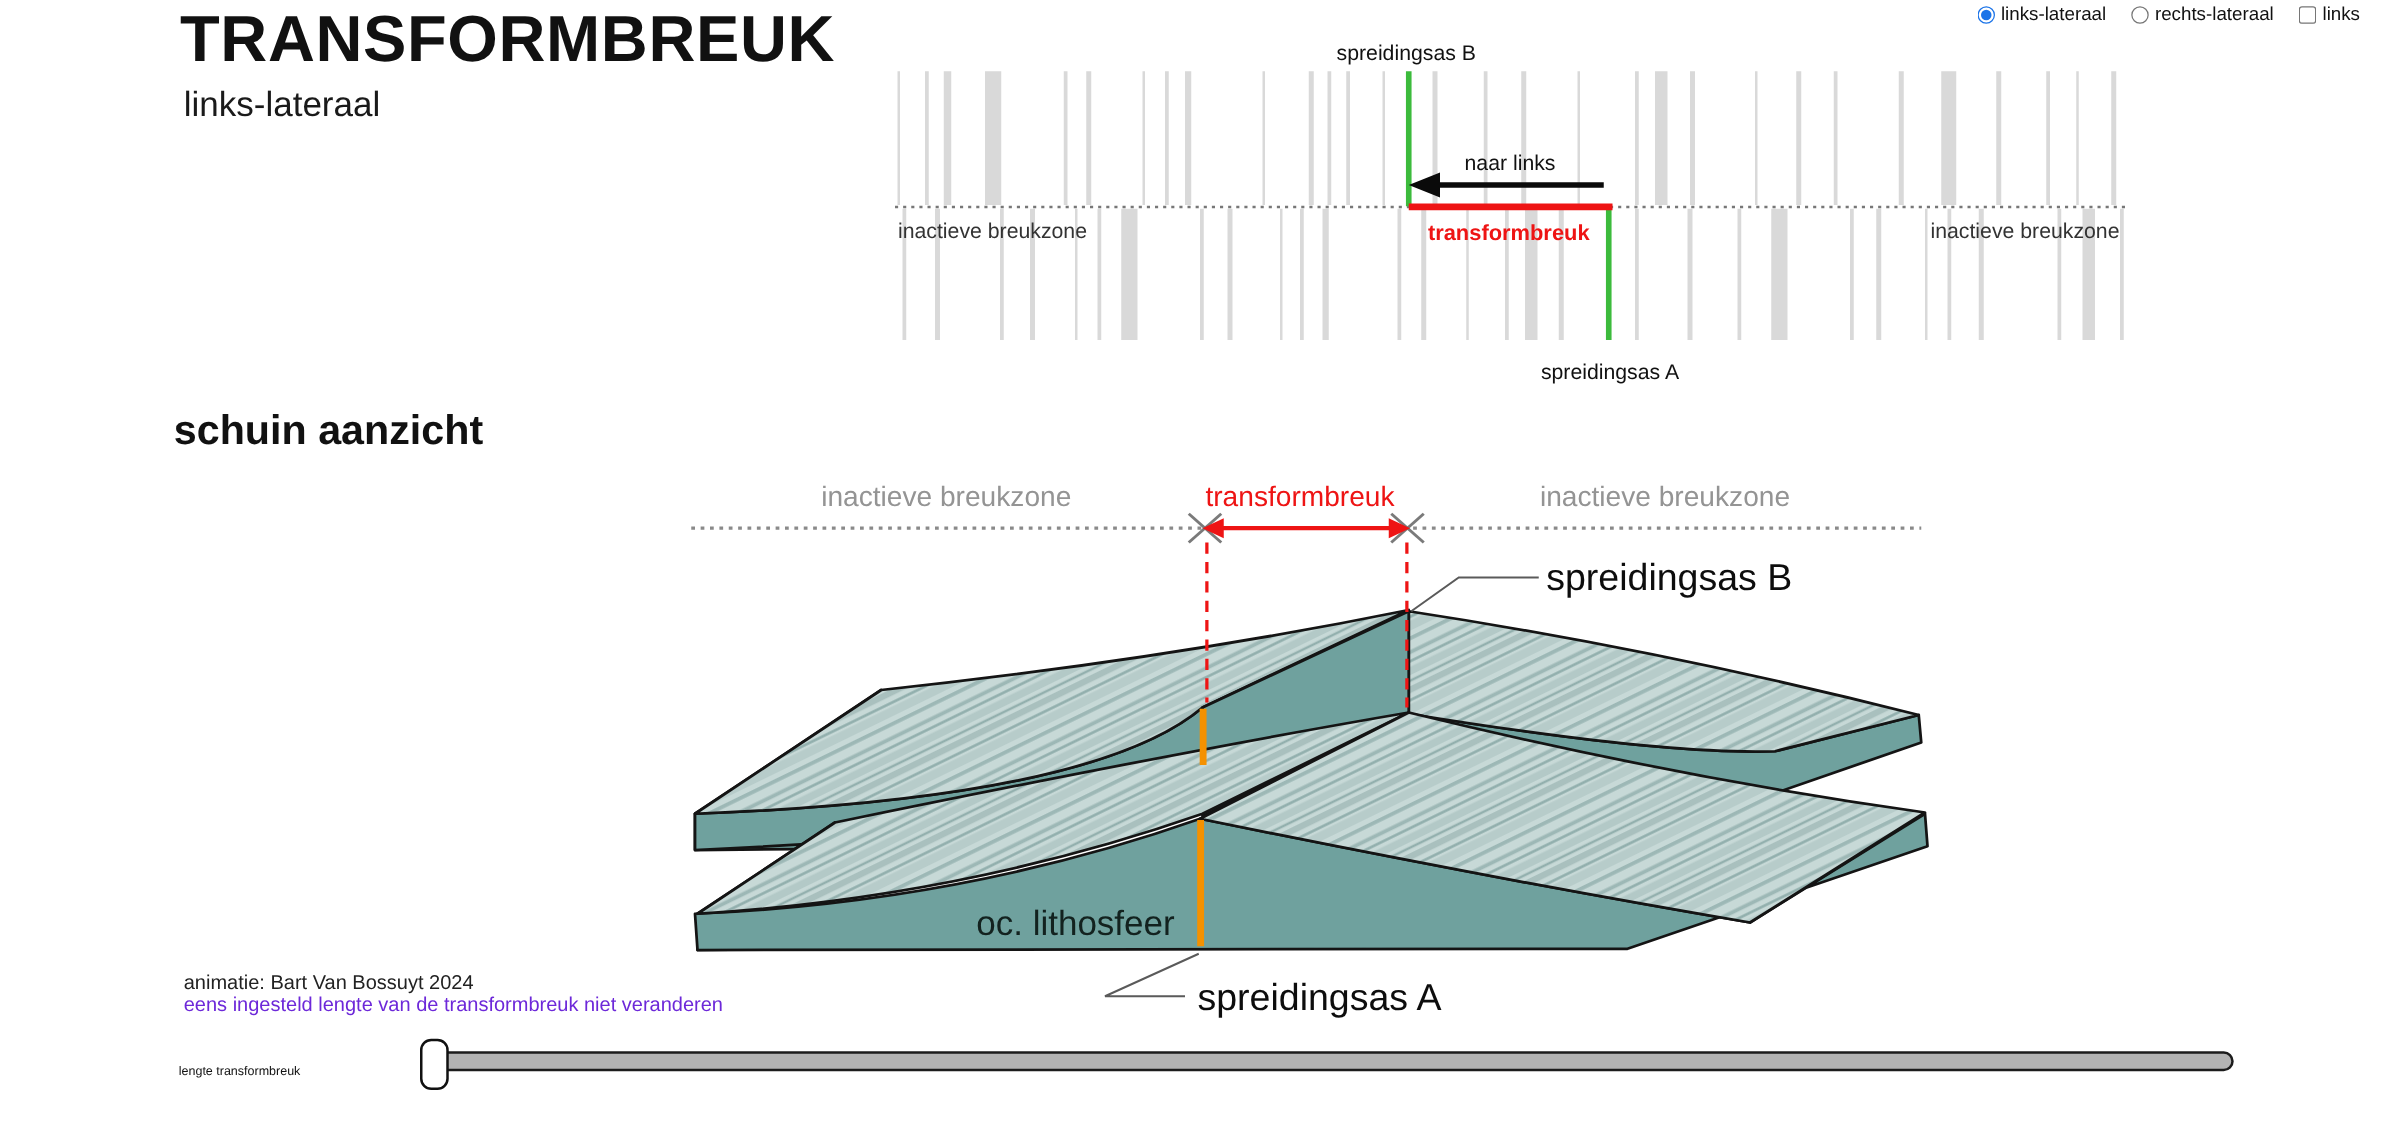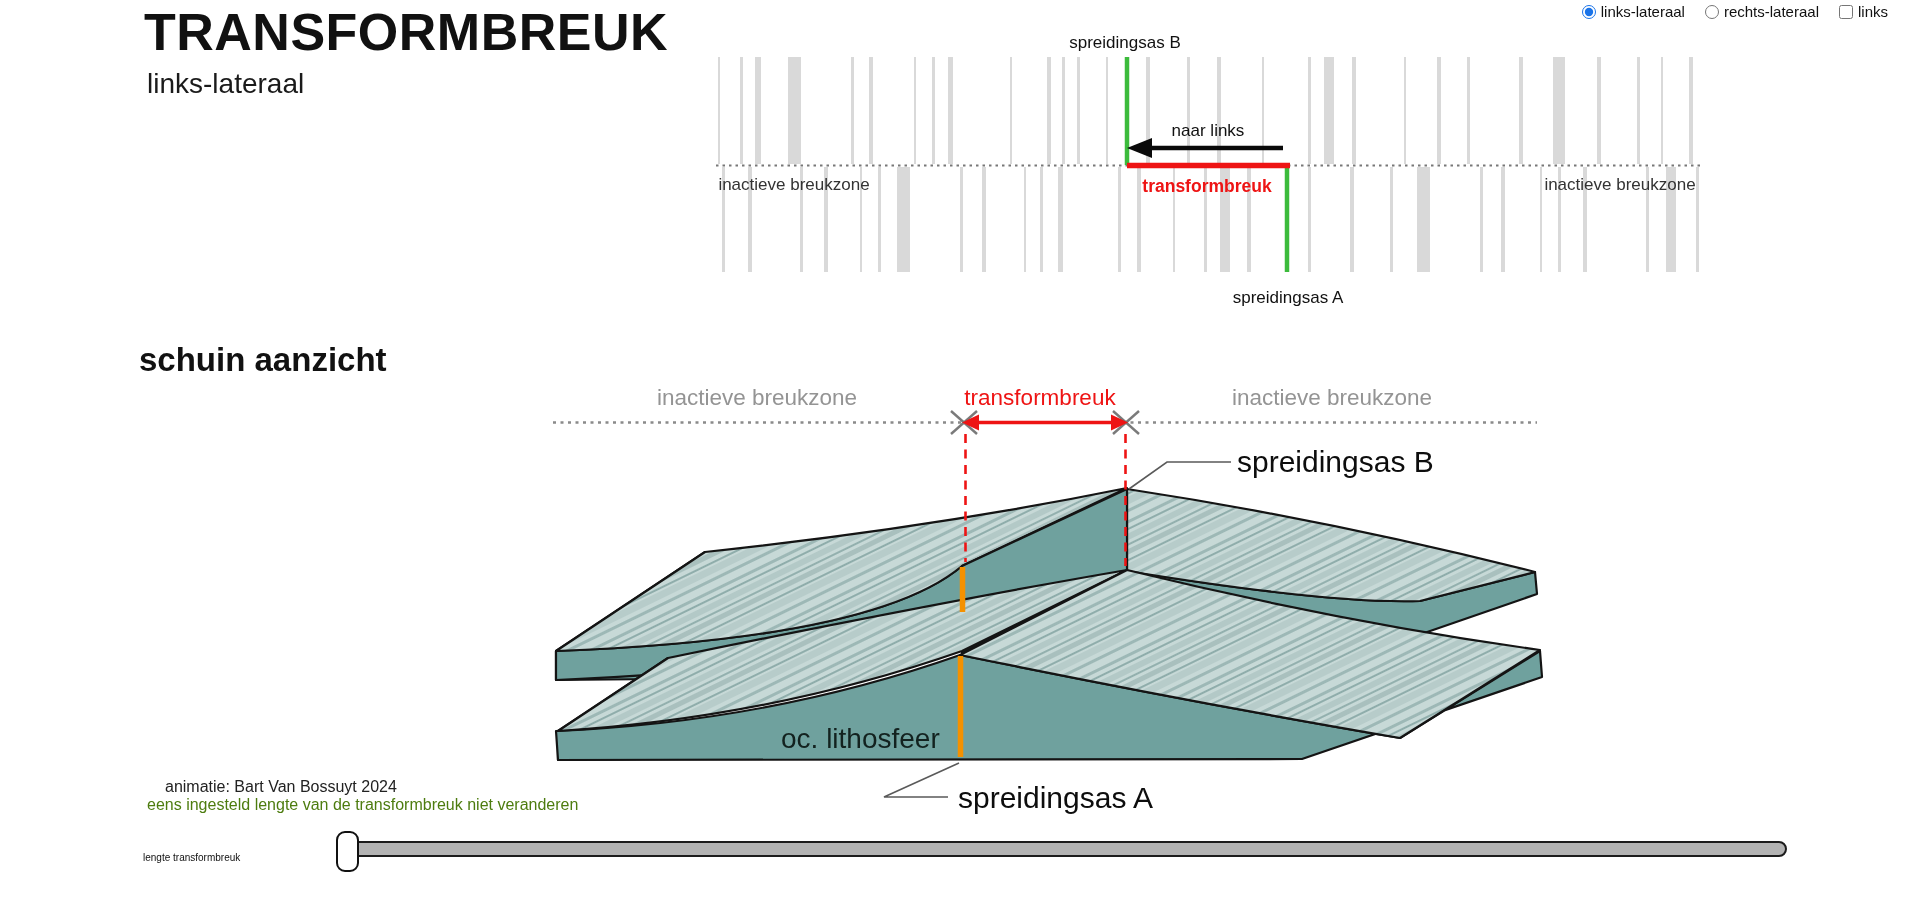--- a/index.html
+++ b/index.html
@@ -3,36 +3,36 @@
 <meta charset="utf-8">
 <style>
   html,body{margin:0;padding:0;background:#ffffff;}
   body{width:1918px;height:905px;position:relative;overflow:hidden;
        font-family:"Liberation Sans",sans-serif;color:#111;}
   .abs{position:absolute;}
 
   
   #main-title{left:144px;top:2px;font-size:52px;font-weight:bold;letter-spacing:0.5px;}
   #main-subtitle{left:147px;top:68px;font-size:28px;color:#1a1a1a;}
-  #view-heading{left:139px;top:325px;font-size:33px;font-weight:bold;margin-top:16px;}
+  #view-heading{left:139px;top:325px;font-size:33px;font-weight:bold;}
 
   
   #mode-controls{right:30px;top:3px;display:flex;align-items:center;gap:20px;
                  font-size:15px;color:#111;}
   #mode-controls label{display:flex;align-items:center;gap:5px;cursor:pointer;}
   #mode-controls input{width:14px;height:14px;margin:0;accent-color:#1a73e8;}
 
   
   #map-svg{left:700px;top:25px;}
   #oblique-svg{left:540px;top:380px;}
   svg text{font-family:"Liberation Sans",sans-serif;}
 
   
-  #credit-line{left:147px;top:778px;font-size:16px;color:#222;margin-left:18px;}
-  #note-line{left:147px;top:796px;font-size:16px;color:#4d7c0f;text-align:center;}
+  #credit-line{left:147px;top:778px;font-size:16px;color:#222;}
+  #note-line{left:147px;top:796px;font-size:16px;color:#6d28d9;text-align:center;}
   #slider-label{left:143px;top:852px;font-size:10px;color:#111;}
 
   
   #slider-track{left:338px;top:841px;width:1445px;height:12px;background:#b3b3b3;
                 border:2px solid #1c1c1c;border-radius:8px;}
   #slider-thumb{left:336px;top:831px;width:19px;height:37px;background:#ffffff;
                 border:2.5px solid #111;border-radius:9px;cursor:pointer;}
 </style>
 </head>
 <body>

